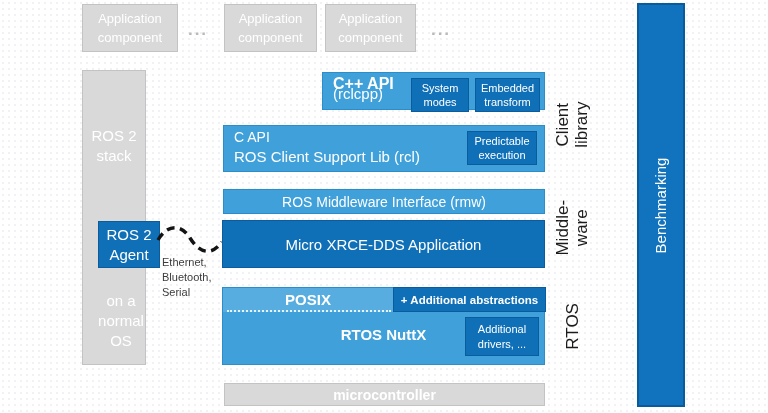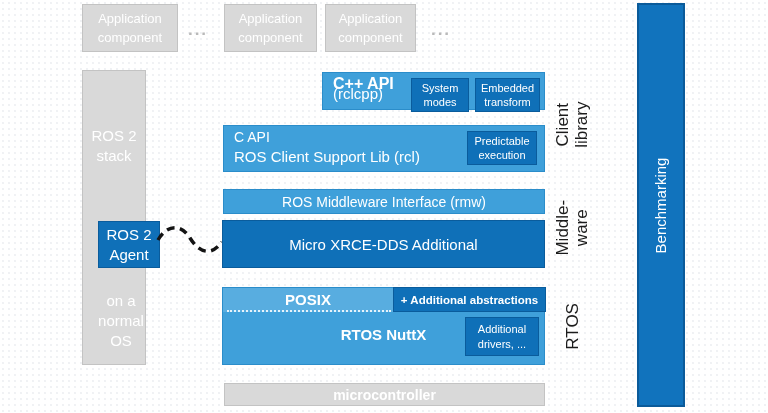--- a/index.html
+++ b/index.html
@@ -54,40 +54,43 @@
   </div>
 
 
   <div class="abs dark-box center ml" style="left:98px;top:221px;width:62px;height:47px;font-size:15px;line-height:20px;">ROS 2
 Agent</div>
 
   <svg class="abs" style="left:152px;top:218px;" width="76" height="48" viewBox="0 0 76 48">
     <path d="M6,22 C14,8 28,4 38,20 C46,33 58,40 70,24" fill="none" stroke="#141414" stroke-width="3.5" stroke-dasharray="8 5.5"></path>
   </svg>
 
+  <div class="abs transports ml" style="left:162px;top:255px;width:72px;">Ethernet,
+Bluetooth,
+Serial</div>
 
   <div class="abs light-box" style="left:322px;top:72px;width:223px;height:38px;">
     <div class="abs" style="left:10px;top:2px;font-size:16px;font-weight:bold;">C++ API</div>
     <div class="abs" style="left:10px;top:12px;font-size:15px;">(rclcpp)</div>
     <div class="abs dark-box center chip ml" style="left:88px;top:5px;width:58px;height:34px;">System
 modes</div>
     <div class="abs dark-box center chip ml" style="left:152px;top:5px;width:65px;height:34px;">Embedded
 transform</div>
   </div>
 
   <div class="abs light-box" style="left:223px;top:125px;width:322px;height:47px;">
     <div class="abs" style="left:10px;top:3px;font-size:14px;font-weight:normal;">C API</div>
     <div class="abs" style="left:10px;top:22px;font-size:15px;">ROS Client Support Lib (rcl)</div>
     <div class="abs dark-box center chip ml" style="left:243px;top:5px;width:70px;height:34px;">Predictable
 execution</div>
   </div>
 
   <div class="abs light-box center" style="left:223px;top:189px;width:322px;height:25px;font-size:14px;">ROS Middleware Interface (rmw)</div>
 
-  <div class="abs dark-box center" style="left:222px;top:220px;width:323px;height:48px;font-size:15px;">Micro XRCE-DDS Additional</div>
+  <div class="abs dark-box center" style="left:222px;top:220px;width:323px;height:48px;font-size:15px;">Micro XRCE-DDS Application</div>
 
   <div class="abs light-box" style="left:222px;top:287px;width:323px;height:78px;">
     <div class="abs" style="left:0;top:0;width:170px;height:24px;background:#58ade0;"></div>
     <div class="abs center" style="left:0;top:0;width:170px;height:22px;font-size:15px;font-weight:bold;color:#fff;">POSIX</div>
     <div class="abs dark-box center" style="left:170px;top:-1px;width:153px;height:25px;font-size:11.5px;font-weight:bold;">+ Additional abstractions</div>
     <div class="abs" style="left:4px;top:22px;width:164px;border-top:2px dotted rgba(255,255,255,0.85);"></div>
     <div class="abs" style="left:0;top:38px;width:100%;text-align:center;font-size:15px;font-weight:bold;color:#fff;">RTOS NuttX</div>
     <div class="abs dark-box center chip ml" style="left:242px;top:29px;width:74px;height:39px;">Additional
 drivers, ...</div>
   </div>

